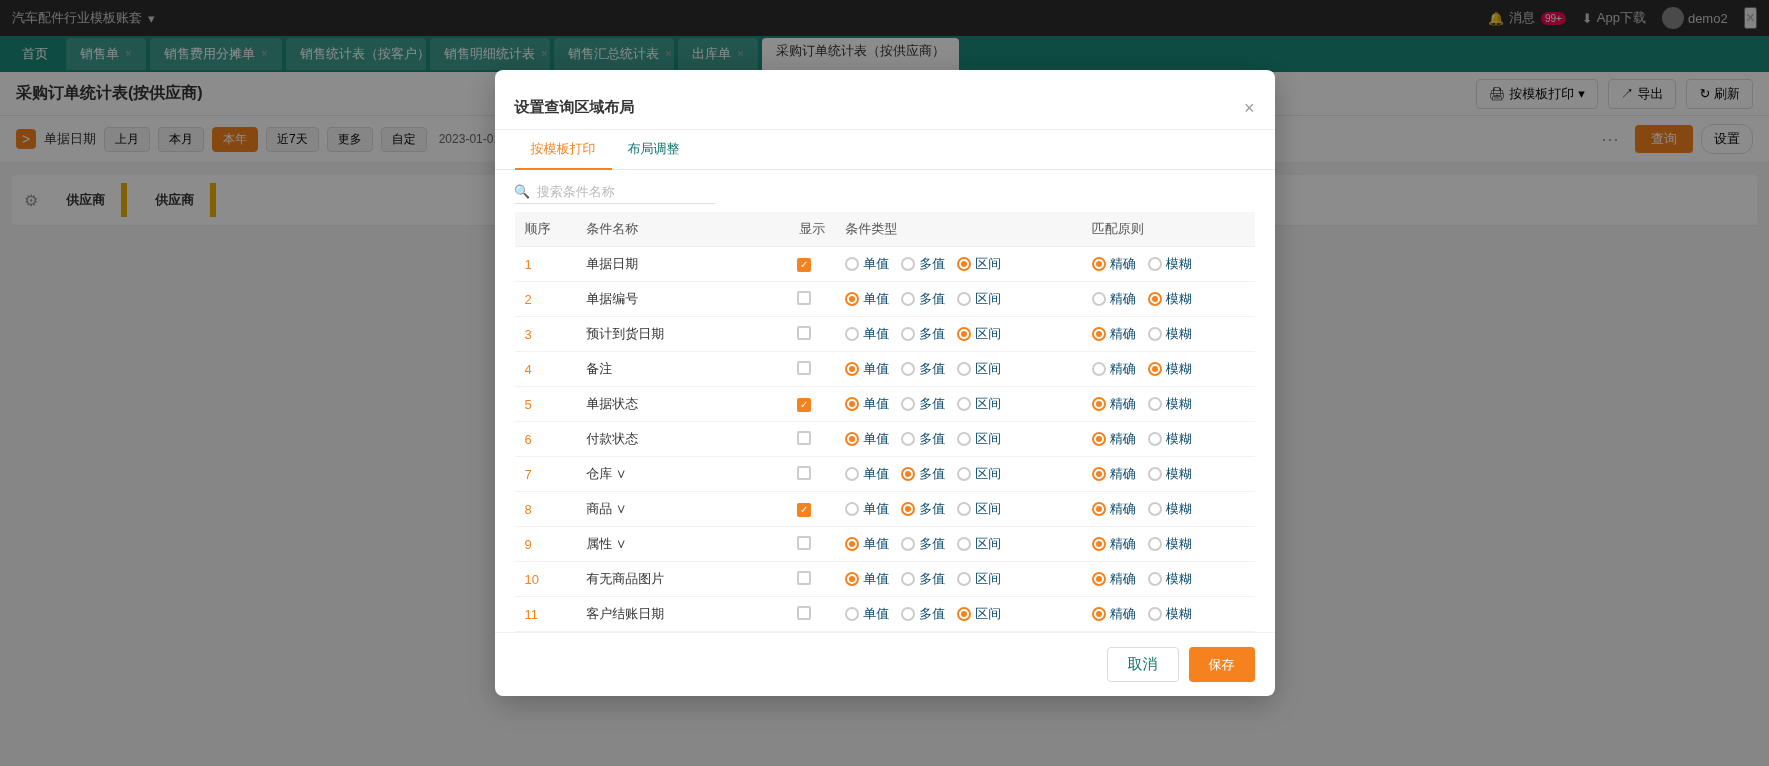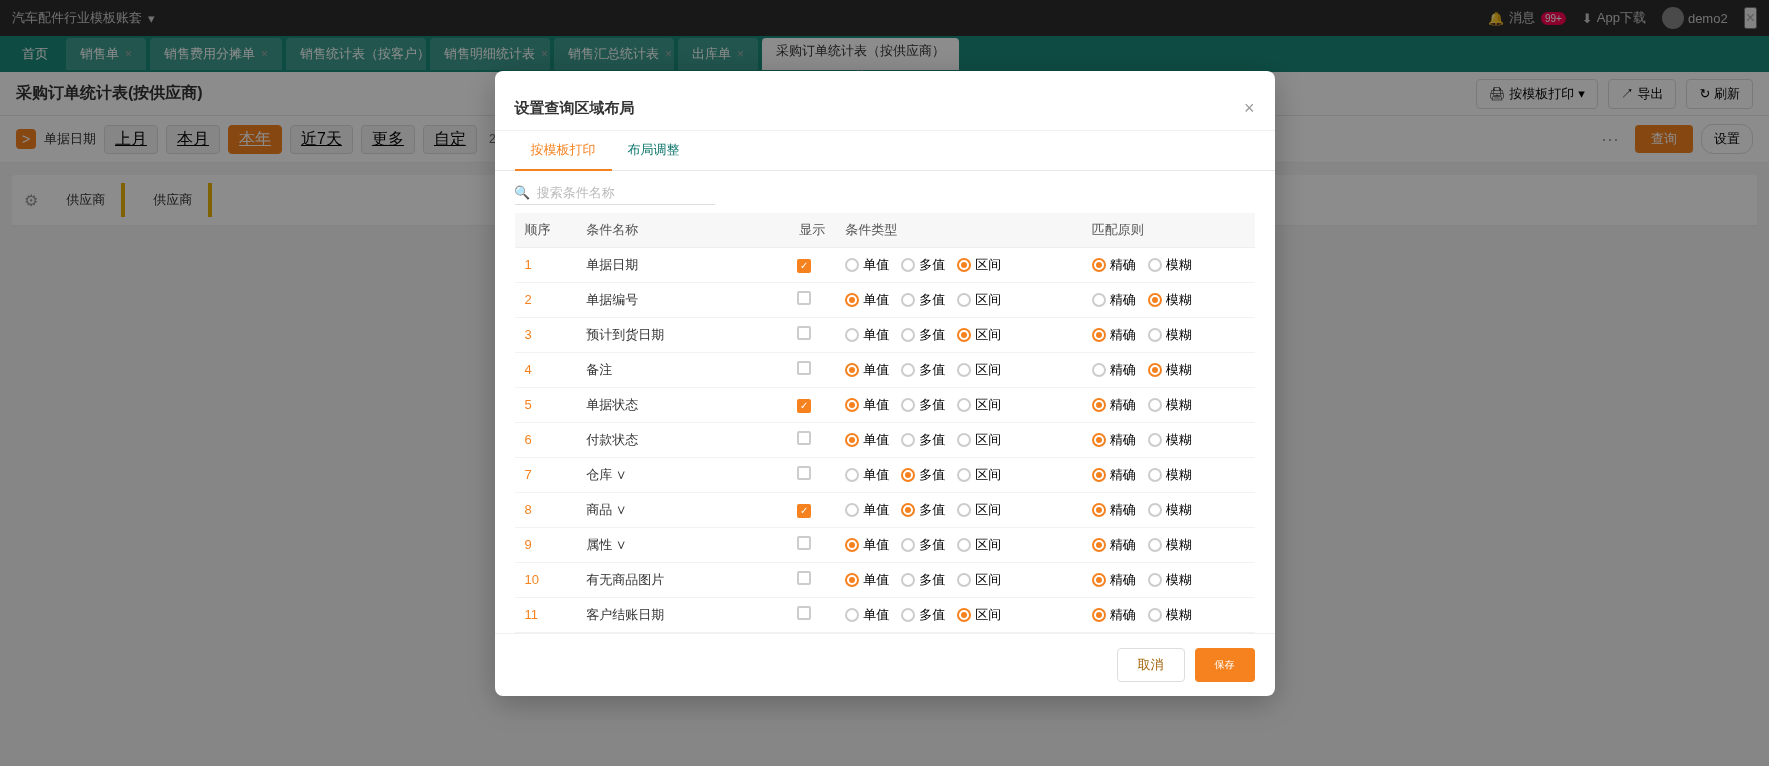--- a/index.html
+++ b/index.html
@@ -63,39 +63,39 @@
 
     
     .filter-bar {
       background: #fff;
       padding: 8px 16px;
       display: flex;
       align-items: center;
       gap: 8px;
       border-bottom: 1px solid #eee;
     }
-    .filter-tag { background: #f5f5f5; border: 1px solid #ddd; border-radius: 4px; padding: 3px 10px; font-size: 16px; cursor: pointer; text-decoration: underline; }
+    .filter-tag { background: #f5f5f5; border: 1px solid #ddd; border-radius: 4px; padding: 3px 10px; font-size: 12px; cursor: pointer; }
     .filter-tag.active { background: #f5821f; color: #fff; border-color: #f5821f; }
     .btn-toggle { background: #f5821f; color: #fff; border: none; border-radius: 4px; width: 20px; height: 20px; cursor: pointer; font-size: 14px; }
     .btn-query { background: #f5821f; color: #fff; border: none; border-radius: 4px; padding: 5px 16px; cursor: pointer; font-size: 13px; }
     .btn-settings { background: #fff; border: 1px solid #ddd; border-radius: 12px; padding: 5px 12px; cursor: pointer; font-size: 13px; }
 
     
     .main-content {
       background: #f5f5f5;
       padding: 12px;
       height: calc(100vh - 120px);
       position: relative;
     }
 
     
     .table-area { background: #fff; border-radius: 4px; }
     .table-header { display: flex; align-items: center; padding: 8px 12px; border-bottom: 1px solid #eee; gap: 12px; }
     .gear-icon { color: #999; font-size: 16px; }
-    .col-header { font-size: 13px; color: #333; font-weight: 400; padding: 8px 16px; border-right: 4px solid #eab308; }
+    .col-header { font-size: 13px; color: #333; font-weight: 700; padding: 8px 16px; border-right: 6px solid #eab308; }
 
     
     .overlay {
       position: fixed;
       top: 0; left: 0; right: 0; bottom: 0;
       background: rgba(0,0,0,0.45);
       z-index: 100;
       display: flex;
       align-items: center;
       justify-content: center;
@@ -190,21 +190,21 @@
     .dialog-table tbody td {
       padding: 8px 10px;
       font-size: 13px;
       color: #333;
       vertical-align: middle;
     }
     .order-num { color: #f5821f; font-weight: 500; }
 
     
     .radio-group { display: flex; align-items: center; gap: 12px; }
-    .radio-item { display: flex; align-items: center; gap: 4px; cursor: pointer; font-size: 13px; color: #000000; }
+    .radio-item { display: flex; align-items: center; gap: 4px; cursor: pointer; font-size: 13px; color: #0c4a6e; }
     .radio-circle {
       width: 14px; height: 14px; border-radius: 50%; border: 2px solid #ccc;
       display: inline-flex; align-items: center; justify-content: center;
       flex-shrink: 0;
     }
     .radio-circle.checked { border-color: #f5821f; }
     .radio-circle.checked::after { content: ''; width: 6px; height: 6px; border-radius: 50%; background: #f5821f; }
     .checkbox-box {
       width: 14px; height: 14px; border: 2px solid #ccc; border-radius: 2px;
       display: inline-flex; align-items: center; justify-content: center;
@@ -215,26 +215,26 @@
 
     
     .dialog-footer {
       display: flex;
       justify-content: flex-end;
       padding: 14px 20px;
       gap: 10px;
       border-top: 1px solid #f0f0f0;
     }
     .btn-cancel {
-      background: #fff; border: 1px solid #ddd; color: #a16207;
-      padding: 7px 20px; border-radius: 4px; cursor: pointer; font-size: 13px;
+      background: #fff; border: 1px solid #ddd; color: #0f766e;
+      padding: 7px 20px; border-radius: 4px; cursor: pointer; font-size: 15px;
     }
     .btn-save {
       background: #f5821f; border: none; color: #fff;
-      padding: 7px 20px; border-radius: 4px; cursor: pointer; font-size: 10px;
+      padding: 7px 20px; border-radius: 4px; cursor: pointer; font-size: 13px;
     }
   </style>
 </head>
 <body>
 
 <div class="top-bar">
   <div class="top-bar-left">
     <span>汽车配件行业模板账套</span>
     <span style="cursor:pointer;">▾</span>
   </div>

